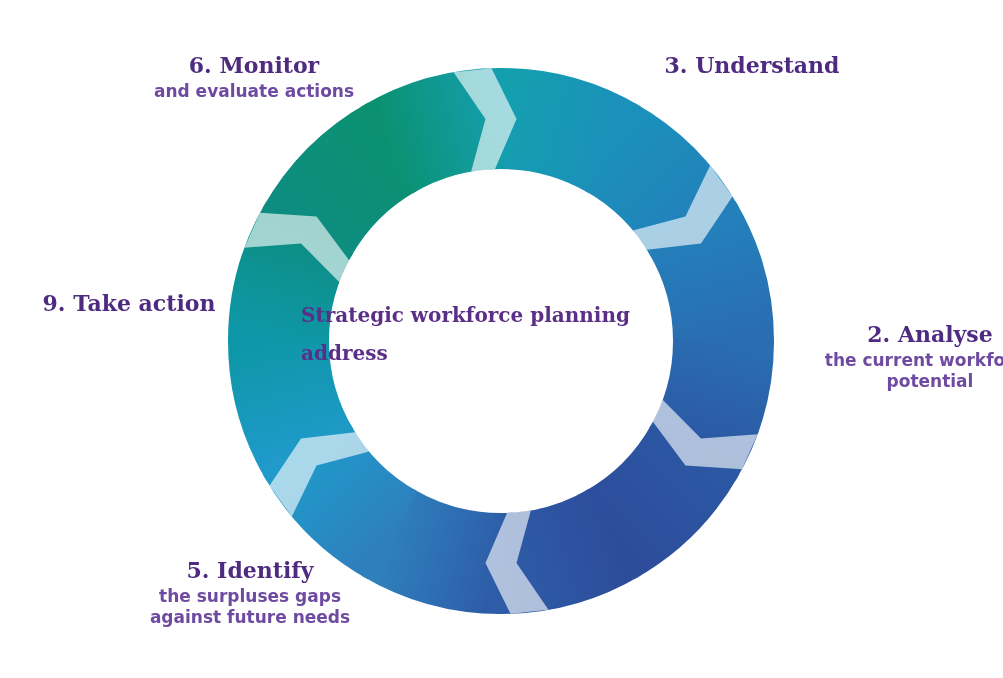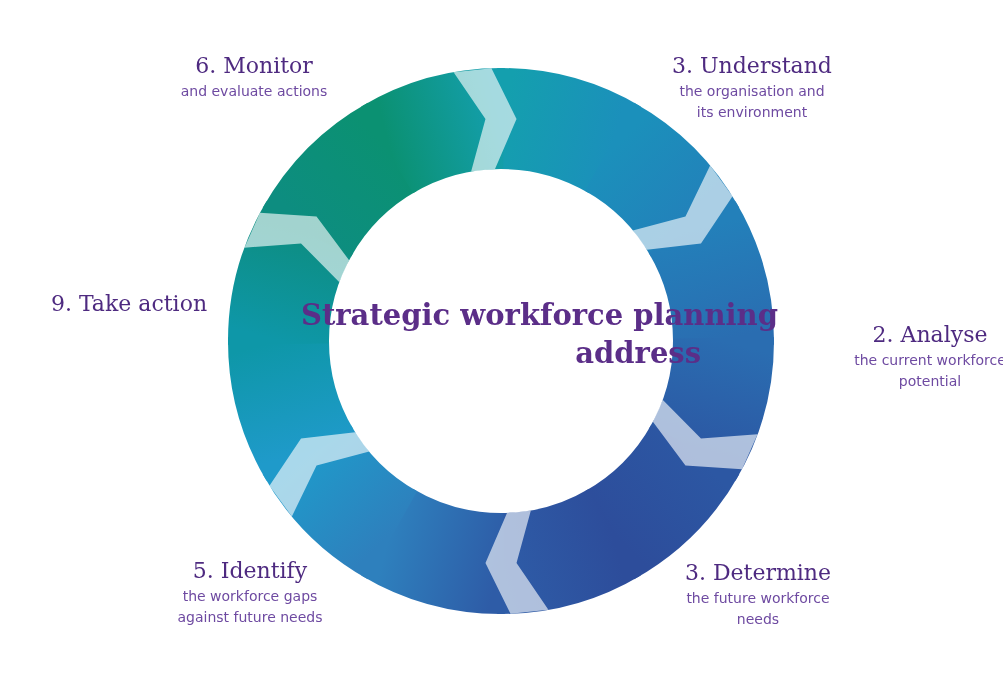--- a/index.html
+++ b/index.html
@@ -8,46 +8,47 @@
     width:1003px;height:678px;
     background:#ffffff;
     overflow:hidden;
     font-family:"DejaVu Sans","Liberation Sans",sans-serif;
   }
   #ring-svg{position:absolute;left:0;top:0;width:1003px;height:678px;}
 
   .center-title{
     position:absolute;
     left:301px;top:296px;width:400px;
-    text-align:right;
+    text-align:left;
     color:var(--center-purple,#5b2e88);
     font-family:"DejaVu Serif","Liberation Serif",serif;
     font-weight:bold;
-    font-size:29px;
+    font-size:20px;
     line-height:38px;
     white-space:nowrap;
   }
   .step{
     position:absolute;
     text-align:center;
   }
   .step-title{
     font-family:"DejaVu Serif","Liberation Serif",serif;
-    font-weight:normal;
+    font-weight:bold;
     font-size:22px;
     line-height:27px;
     color:var(--title-purple,#4e2a80);
     white-space:nowrap;
   }
   .step-desc{
-    font-size:14px;
+    font-size:17px;
     line-height:21px;
     color:var(--desc-purple,#6e4aa1);
     white-space:pre-line;
     margin-top:2px;
+    font-weight:bold;
   }
   
   .s1{left:632px;top:52px;width:240px;}
   .s2{left:812px;top:290px;width:236px;margin-top:31px;}
   .s3{left:640px;top:559px;width:236px;}
   .s4{left:132px;top:557px;width:236px;}
   .s5{left:12px;top:290px;width:234px;}
   .s6{left:134px;top:52px;width:240px;}
 </style>
 </head>
@@ -126,39 +127,32 @@
       <polygon points="244.46,247.63 259.96,212.83 316.54,216.58 349.13,260.25 339.37,282.17 301.02,243.46" fill="rgba(255,255,255,0.62)"></polygon>
     </svg>
 
   <div class="center-title">
     <div>Strategic workforce planning</div>
     <div>address</div>
   </div>
 
   <div class="step s1">
     <div class="step-title">3. Understand</div>
-    <div class="step-desc">the organisation and
-its environment</div>
   </div>
 
   <div class="step s2">
     <div class="step-title">2. Analyse</div>
     <div class="step-desc">the current workforce
 potential</div>
   </div>
 
-  <div class="step s3">
-    <div class="step-title">3. Determine</div>
-    <div class="step-desc">the future workforce
-needs</div>
-  </div>
 
   <div class="step s4">
     <div class="step-title">5. Identify</div>
-    <div class="step-desc">the workforce gaps
+    <div class="step-desc">the surpluses gaps
 against future needs</div>
   </div>
 
   <div class="step s5">
     <div class="step-title">9. Take action</div>
   </div>
 
   <div class="step s6">
     <div class="step-title">6. Monitor</div>
     <div class="step-desc">and evaluate actions</div>

